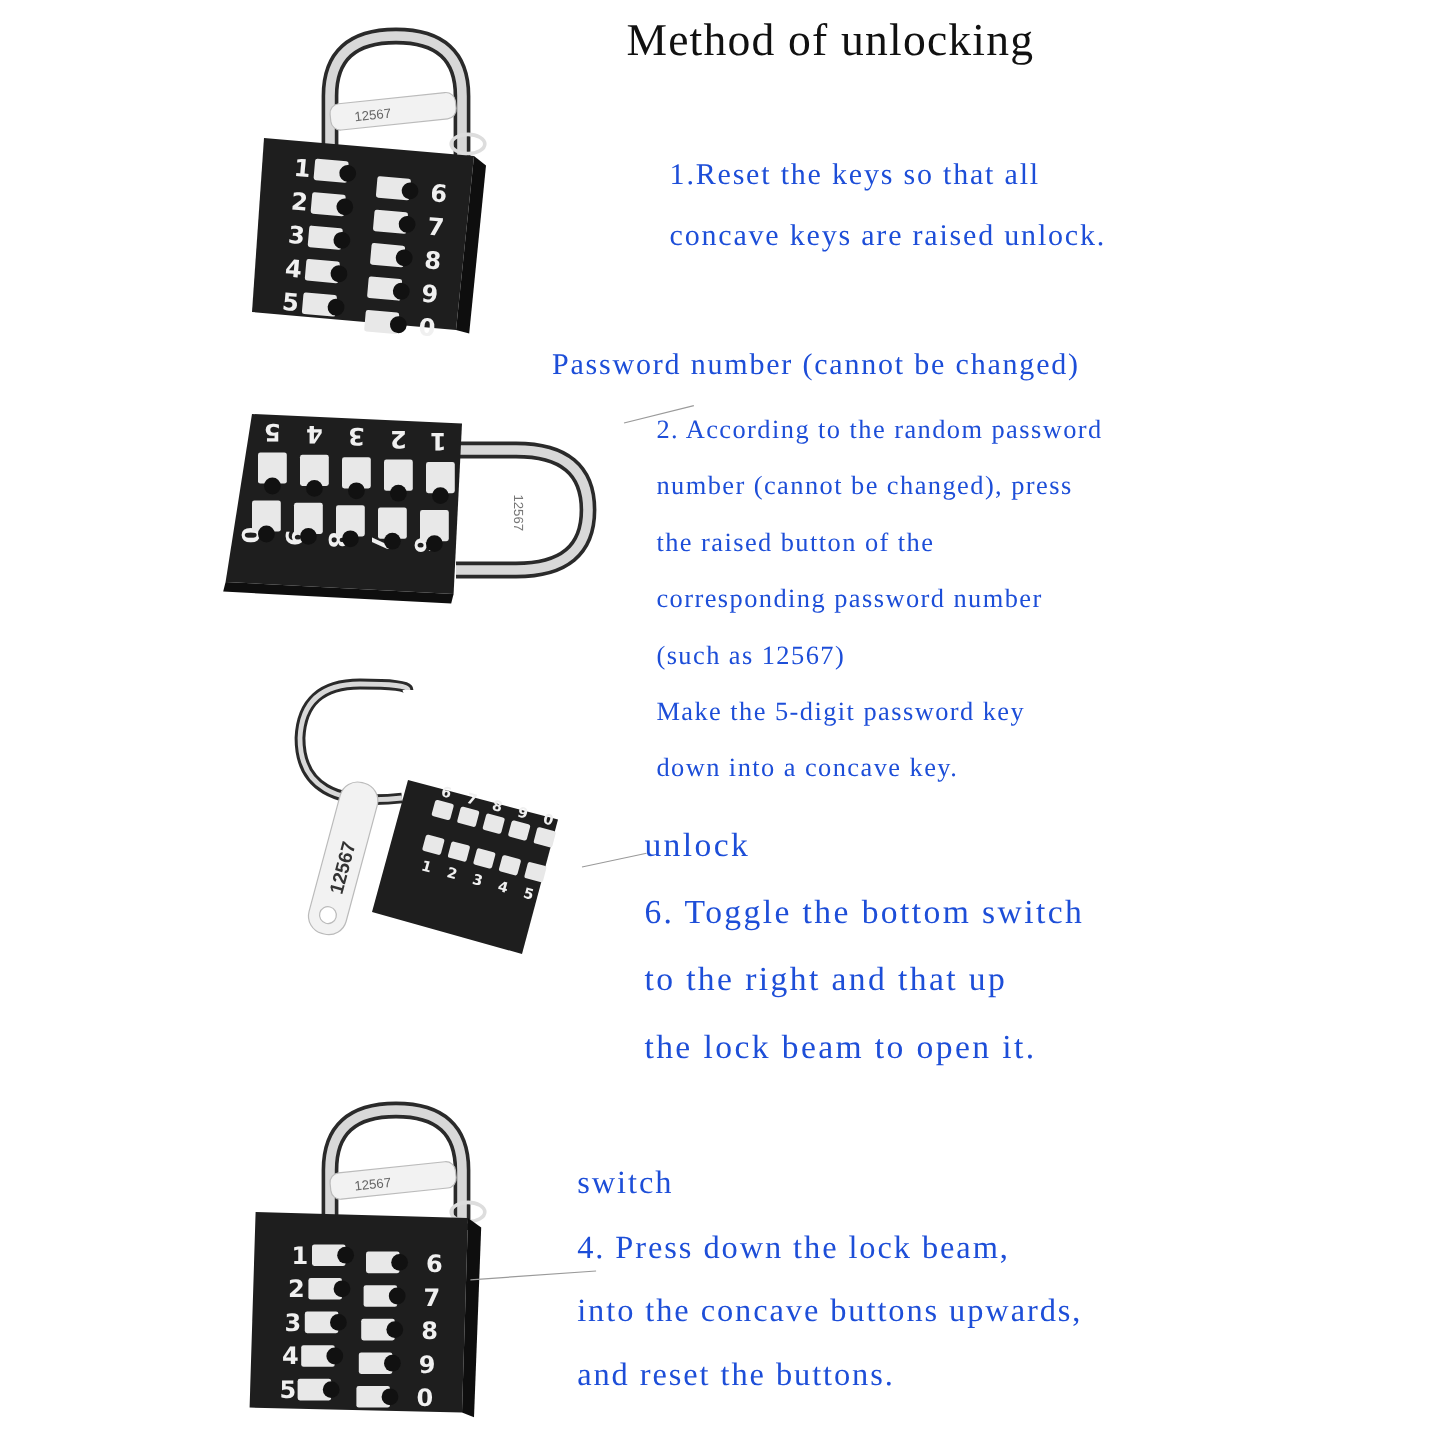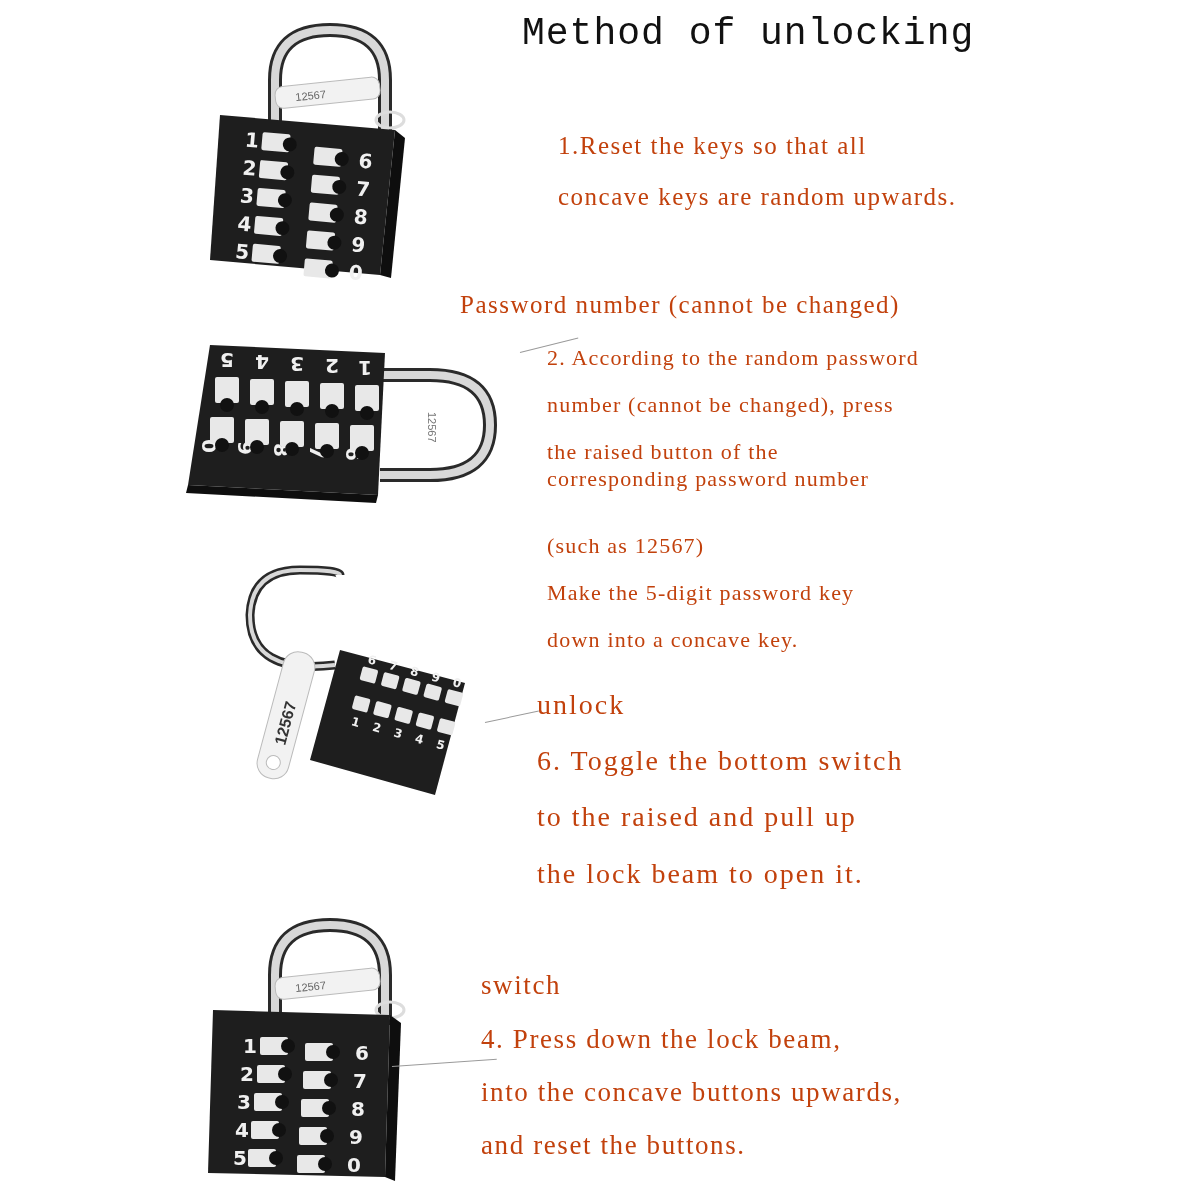--- a/index.html
+++ b/index.html
@@ -1,21 +1,21 @@
 <!DOCTYPE html>
 <html><head>
 <meta charset="utf-8">
 <style>
   html, body { margin: 0; padding: 0; background: #ffffff; }
   body { width: 1200px; height: 1200px; position: relative; overflow: hidden;
          font-family: "DejaVu Serif", "Liberation Serif", serif; color: #1a1a1a; }
   .abs { position: absolute; }
-  .title { left: 522px; top: 12px; font-family: Liberation Mono, monospace;
+  .title { left: 522px; top: 12px; font-family: Liberation Serif, serif;
            font-size: 38px; letter-spacing: 1px; color: #111; white-space: nowrap; }
-  .txt { white-space: nowrap; font-family: "Liberation Serif", "DejaVu Serif", serif; color: #c2410c; }
+  .txt { white-space: nowrap; font-family: "Liberation Serif", "DejaVu Serif", serif; color: #1d4ed8; }
   .s1 { font-size: 25px; letter-spacing: 1.5px; }
   .s2 { font-size: 22px; letter-spacing: 1.2px; }
   .s3 { font-size: 28px; letter-spacing: 2px; }
   .s4 { font-size: 27px; letter-spacing: 1.6px; }
   .leader { position: absolute; height: 1px; background: #9a9a9a; transform-origin: left center; }
   svg { position: absolute; overflow: visible; }
 </style>
 </head>
 <body>
 
@@ -66,21 +66,21 @@
       <circle cx="133" cy="136" r="7"></circle>
         <circle cx="133" cy="164" r="7"></circle>
         <circle cx="133" cy="192" r="7"></circle>
         <circle cx="133" cy="220" r="7"></circle>
         <circle cx="133" cy="248" r="7"></circle>
     </g>
   </g>
 </svg>
 
 <div class="abs txt s1" style="left:558px; top:132px;">1.Reset the keys so that all</div>
-<div class="abs txt s1" style="left:558px; top:183px;">concave keys are random upwards.</div>
+<div class="abs txt s1" style="left:558px; top:183px;">concave keys are raised unlock.</div>
 
 <svg style="left:180px; top:335px;" width="330" height="170" viewBox="0 0 330 170">
   <path d="M200 40 L250 40 Q310 40 310 90 Q310 140 250 140 L200 140" fill="none" stroke="#2a2a2a" stroke-width="14"></path>
   <path d="M200 40 L250 40 Q310 40 310 90 Q310 140 250 140 L200 140" fill="none" stroke="#d8d8d8" stroke-width="8"></path>
   <text x="225" y="60" font-size="11" font-family="Liberation Sans, sans-serif" fill="#777" transform="rotate(90 228 80)">12567</text>
   <path d="M30 10 L205 18 L198 160 L8 150 Z" fill="#1e1e1e"></path>
   <path d="M8 150 L198 160 L196 168 L6 158 Z" fill="#0e0e0e"></path>
   <g font-family="DejaVu Sans, sans-serif" font-size="20" font-weight="bold" fill="#f0f0f0">
     <text x="40" y="32" transform="rotate(180 47 25)">5</text>
       <text x="75" y="34" transform="rotate(180 82 27)">4</text>
@@ -117,21 +117,21 @@
       <circle cx="147" cy="116" r="7"></circle>
       <circle cx="182" cy="118" r="7"></circle>
   </g>
 </svg>
 
 <div class="abs txt s1" style="left:460px; top:291px;">Password number (cannot be changed)</div>
 <div class="leader" style="left:520px; top:352px; width:60px; transform:rotate(-14deg);"></div>
 <div class="abs txt s2" style="left:547px; top:345px;">2. According to the random password</div>
 <div class="abs txt s2" style="left:547px; top:392px;">number (cannot be changed), press</div>
 <div class="abs txt s2" style="left:547px; top:439px;text-align:center;">the raised button of the</div>
-<div class="abs txt s2" style="left:547px; top:466px;">corresponding password number</div>
+<div class="abs txt s2" style="left:547px; top:486px;">corresponding password number</div>
 <div class="abs txt s2" style="left:547px; top:533px;">(such as 12567)</div>
 <div class="abs txt s2" style="left:547px; top:580px;">Make the 5-digit password key</div>
 <div class="abs txt s2" style="left:547px; top:627px;">down into a concave key.</div>
 
 <svg style="left:240px; top:565px;" width="240" height="230" viewBox="0 0 240 230">
 
   <path d="M95 100 Q10 110 10 50 Q12 5 60 5 Q100 5 100 10" fill="none" stroke="#2a2a2a" stroke-width="9"></path>
   <path d="M95 100 Q10 110 10 50 Q12 5 60 5 Q100 5 100 10" fill="none" stroke="#d8d8d8" stroke-width="4"></path>
 
   <g transform="rotate(-75 45 150)">
@@ -165,21 +165,21 @@
         <text x="157" y="170">3</text>
         <text x="179" y="170">4</text>
         <text x="201" y="170">5</text>
     </g>
   </g>
 </svg>
 
 <div class="leader" style="left:485px; top:722px; width:55px; transform:rotate(-12deg);"></div>
 <div class="abs txt s3" style="left:537px; top:689px;text-align:center;">unlock</div>
 <div class="abs txt s3" style="left:537px; top:745px;">6. Toggle the bottom switch</div>
-<div class="abs txt s3" style="left:537px; top:801px;">to the raised and pull up</div>
+<div class="abs txt s3" style="left:537px; top:801px;">to the right and that up</div>
 <div class="abs txt s3" style="left:537px; top:858px;">the lock beam to open it.</div>
 
 <svg style="left:205px; top:915px;" width="210" height="270" viewBox="0 0 210 270">
   <path d="M70 110 L70 60 Q70 10 125 10 Q180 10 180 60 L180 110" fill="none" stroke="#2a2a2a" stroke-width="14"></path>
   <path d="M70 110 L70 60 Q70 10 125 10 Q180 10 180 60 L180 110" fill="none" stroke="#d8d8d8" stroke-width="8"></path>
   <rect x="70" y="58" width="105" height="22" rx="8" fill="#f2f2f2" stroke="#bbb" transform="rotate(-6 120 68)"></rect>
   <text x="90" y="74" font-size="11" font-family="Liberation Sans, sans-serif" fill="#666" transform="rotate(-6 120 68)">12567</text>
   <ellipse cx="185" cy="95" rx="14" ry="8" fill="none" stroke="#ddd" stroke-width="3"></ellipse>
   <path d="M8 95 L185 100 L180 262 L3 258 Z" fill="#1e1e1e"></path>
   <path d="M185 100 L196 108 L190 266 L180 262 Z" fill="#0e0e0e"></path>

